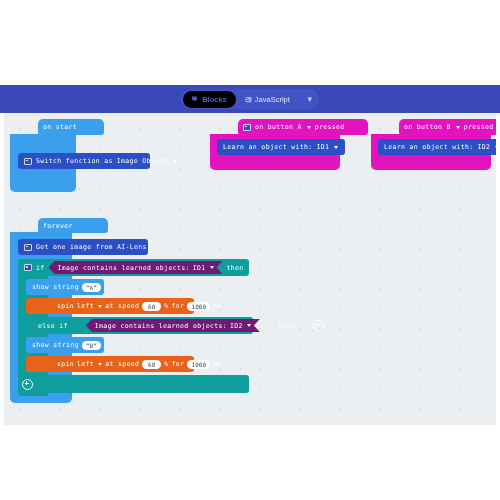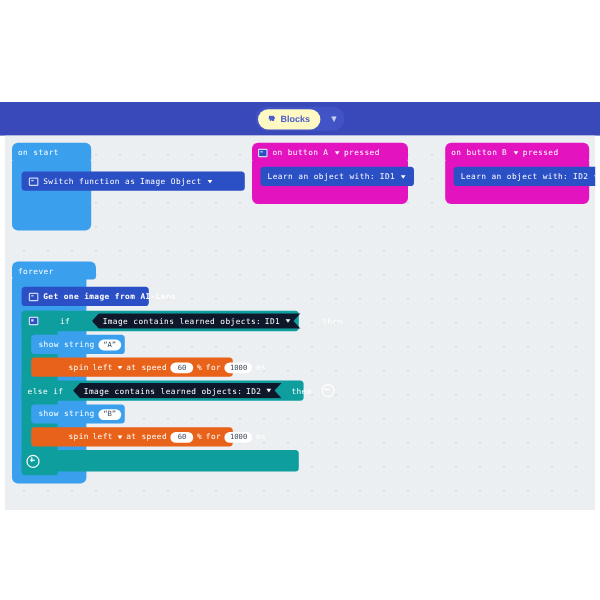--- a/index.html
+++ b/index.html
@@ -16,40 +16,40 @@
   }
   .tabgroup{
     display:flex;align-items:center;height:20px;border-radius:10px;
     background:#4254c5;padding:0 2px;
   }
   .tab{
     display:flex;align-items:center;gap:3px;height:17px;padding:0 9px;
     border-radius:9px;font-size:7.5px;color:#dfe3f5;white-space:nowrap;
     font-family:"Liberation Sans",sans-serif;
   }
-  .tab.active{background:#fef9c3;color:#4b5ccc;font-weight:bold;}
+  .tab.active{background:#000000;color:#4b5ccc;font-weight:bold;}
   .tab .ic{width:7px;height:7px;display:block;flex:none;}
   .chev{
     width:14px;height:14px;margin-left:4px;display:flex;
     align-items:center;justify-content:center;color:#c9d0ee;font-size:9px;
     font-family:"Liberation Sans",sans-serif;
   }
 
   
   .canvas{
     position:absolute;left:4px;top:113px;width:492px;height:312px;
     background:#eceff1;
     background-image:radial-gradient(#dcdfe2 1px,transparent 1.2px);
     background-size:20px 20px;background-position:6px 6px;
     overflow:hidden;
   }
 
   
   .blk{position:absolute;box-sizing:border-box;}
-  .hat{border-radius:5px 5px 3px 3px;}
+  .hat{border-radius:5px 5px 3px 3px;margin-left:28px;}
   .lbl{
     font-size:6.5px;color:#ffffff;letter-spacing:.35px;white-space:nowrap;
     font-family:"DejaVu Sans Mono","Liberation Mono",monospace;
   }
   .row{display:flex;align-items:center;gap:4px;height:100%;padding:0 6px;}
 
   
   .chip{
     width:6px;height:5px;flex:none;border:1px solid #cdd9f5;border-radius:1px;
     background:#2b4fc4;position:relative;
@@ -71,21 +71,21 @@
     background:#ffffff;border-radius:7px;height:9px;min-width:15px;padding:0 4px;
     display:flex;align-items:center;justify-content:center;
     font-size:6px;color:#3d4a5c;flex:none;
     font-family:"DejaVu Sans Mono","Liberation Mono",monospace;
   }
   .oval.sm{min-width:11px;}
 
   
   .hex{
     position:relative;height:13px;display:flex;align-items:center;gap:3px;
-    padding:0 9px;background:#0f172a;flex:none;
+    padding:0 9px;background:#701a75;flex:none;
     clip-path:polygon(6px 0,100% 0,calc(100% - 6px) 50%,100% 100%,6px 100%,0 50%);
   }
 
   
   .circ{
     width:9px;height:9px;border-radius:50%;border:1.2px solid #ffffff;flex:none;
     position:relative;
   }
   .circ:before{content:"";position:absolute;left:1.6px;top:3.2px;width:4.2px;height:1.2px;background:#fff;}
   .circ.plus:after{content:"";position:absolute;left:3.1px;top:1.7px;width:1.2px;height:4.2px;background:#fff;}
@@ -106,36 +106,44 @@
     <div class="tabgroup">
 
       <div class="tab active">
         <svg class="ic" viewBox="0 0 16 16">
           <path fill="#4b5ccc" d="M6 1h4v2.2a1.6 1.6 0 1 1 0 3.2V9H3.8a1.6 1.6 0 1 0-3.2 0H-1V1z"></path>
           <path fill="#4b5ccc" d="M5 2h5v3a1.4 1.4 0 1 1 0 2.8V11H6.5a1.4 1.4 0 1 0-2.8 0H2V2z"></path>
         </svg>
         <span>Blocks</span>
       </div>
 
+      <div class="tab">
+        <svg class="ic" viewBox="0 0 16 16">
+          <rect x="1" y="2" width="14" height="12" rx="2" fill="#9fb0e8"></rect>
+          <rect x="3" y="5" width="4" height="2" fill="#3a49ba"></rect>
+          <rect x="3" y="9" width="7" height="2" fill="#3a49ba"></rect>
+        </svg>
+        <span>JavaScript</span>
+      </div>
 
       <div class="chev">▾</div>
     </div>
   </div>
 
   <div class="canvas">
 
     <div class="blk c-blue hat" style="left:6px;top:6px;width:66px;height:16px;">
       <div class="row" style="padding-left:5px;">
         <span class="lbl">on start</span>
       </div>
     </div>
     <div class="blk c-blue" style="left:6px;top:21px;width:66px;height:58px;border-radius:0 0 5px 5px;"></div>
 
 
-    <div class="blk c-blued" style="left:14px;top:30px;width:186px;height:16px;border-radius:3px;">
+    <div class="blk c-blued" style="left:14px;top:40px;width:132px;height:16px;border-radius:3px;">
       <div class="row">
         <span class="chip"></span>
         <span class="lbl">Switch function as</span>
         <span class="lbl">Image Object</span>
         <span class="caret"></span>
       </div>
     </div>
 
     <div class="blk c-pink hat" style="left:206px;top:6px;width:130px;height:16px;">
       <div class="row" style="padding-left:5px;">
@@ -172,31 +180,31 @@
       </div>
     </div>
 
     <div class="blk c-blue hat" style="left:6px;top:105px;width:70px;height:15px;">
       <div class="row" style="padding-left:5px;">
         <span class="lbl">forever</span>
       </div>
     </div>
     <div class="blk c-blue" style="left:6px;top:119px;width:62px;height:171px;border-radius:0 0 5px 5px;"></div>
 
-    <div class="blk c-blued" style="left:14px;top:126px;width:106px;height:16px;border-radius:3px;font-weight:bold;">
+    <div class="blk c-blued" style="left:14px;top:126px;width:130px;height:16px;border-radius:3px;">
       <div class="row">
         <span class="chip"></span>
         <span class="lbl">Get one image from AI-Lens</span>
       </div>
     </div>
 
     <div class="blk c-teal" style="left:14px;top:146px;width:30px;height:137px;border-radius:3px 0 0 3px;"></div>
 
     <div class="blk c-teal" style="left:14px;top:146px;width:231px;height:17px;border-radius:3px;">
-      <div class="row" style="gap:18px;">
+      <div class="row" style="gap:4px;">
         <span class="chip"></span>
         <span class="lbl">if</span>
         <span class="hex">
           <span class="lbl">Image contains learned objects:</span>
           <span class="lbl">ID1</span>
           <span class="caret"></span>
         </span>
         <span class="lbl">then</span>
       </div>
     </div>
@@ -216,21 +224,21 @@
         <span class="lbl">at speed</span>
         <span class="oval sm">60</span>
         <span class="lbl">%</span>
         <span class="lbl">for</span>
         <span class="oval">1000</span>
         <span class="lbl">ms</span>
       </div>
     </div>
 
     <div class="blk c-teal" style="left:14px;top:204px;width:235px;height:17px;border-radius:3px;">
-      <div class="row" style="gap:8px;padding:0 5px;">
+      <div class="row" style="gap:18px;padding:0 20px;">
         <span class="lbl">else if</span>
         <span class="hex">
           <span class="lbl">Image contains learned objects:</span>
           <span class="lbl">ID2</span>
           <span class="caret"></span>
         </span>
         <span class="lbl">then</span>
         <span class="circ"></span>
       </div>
     </div>

